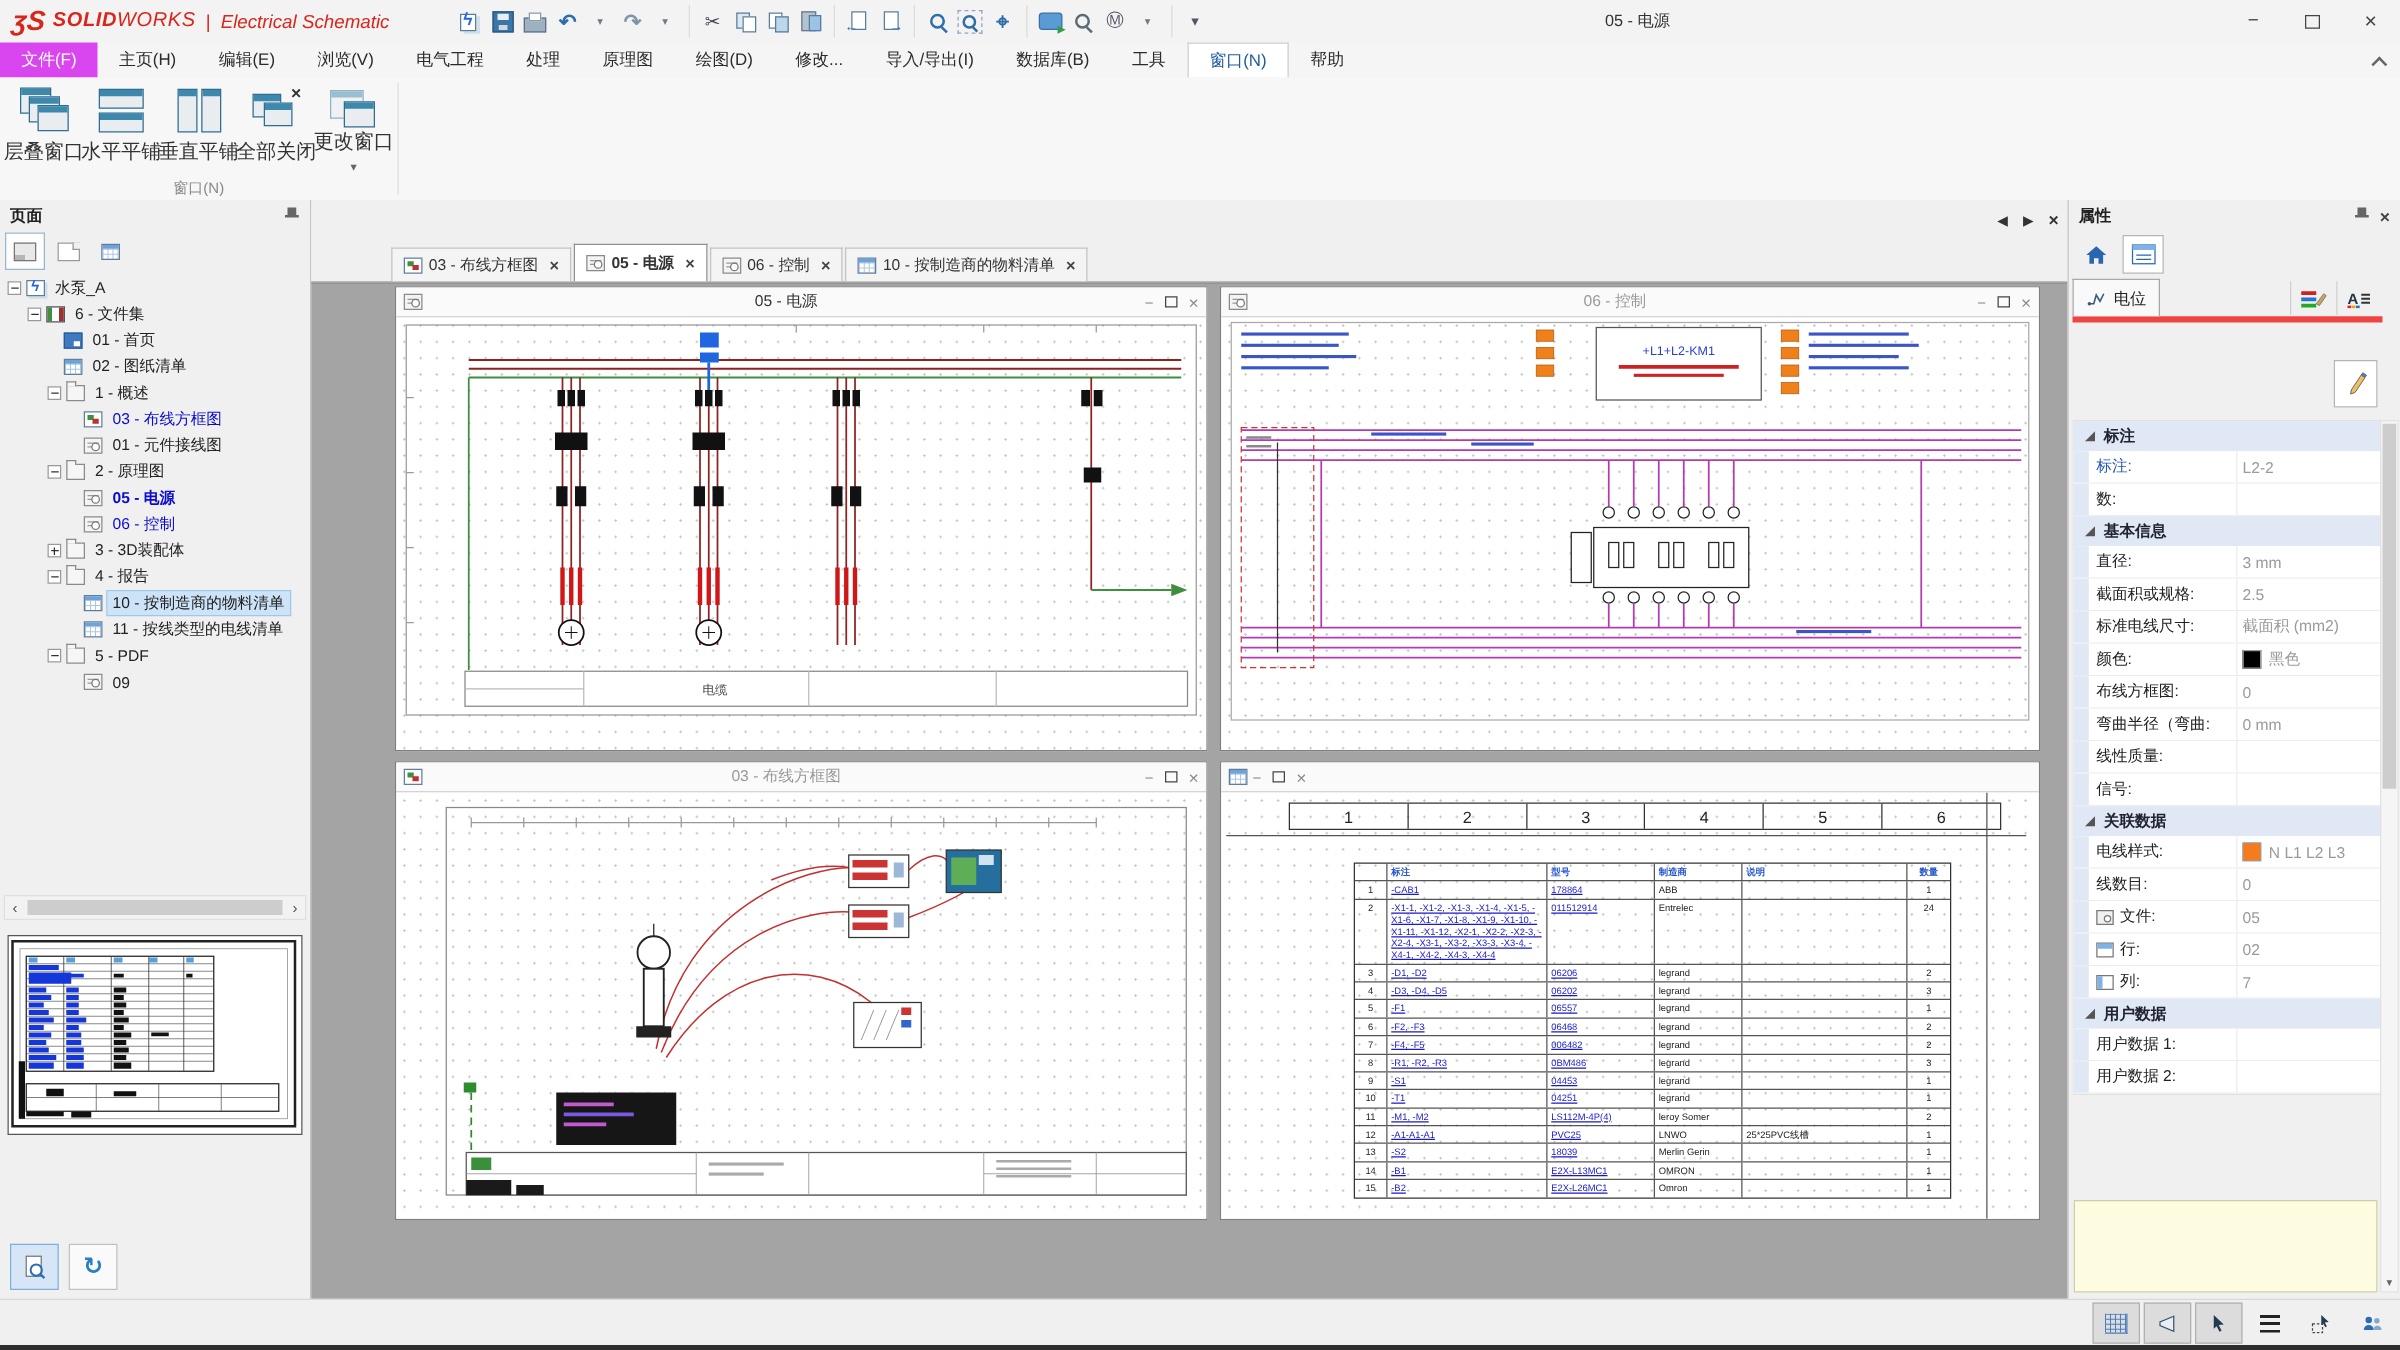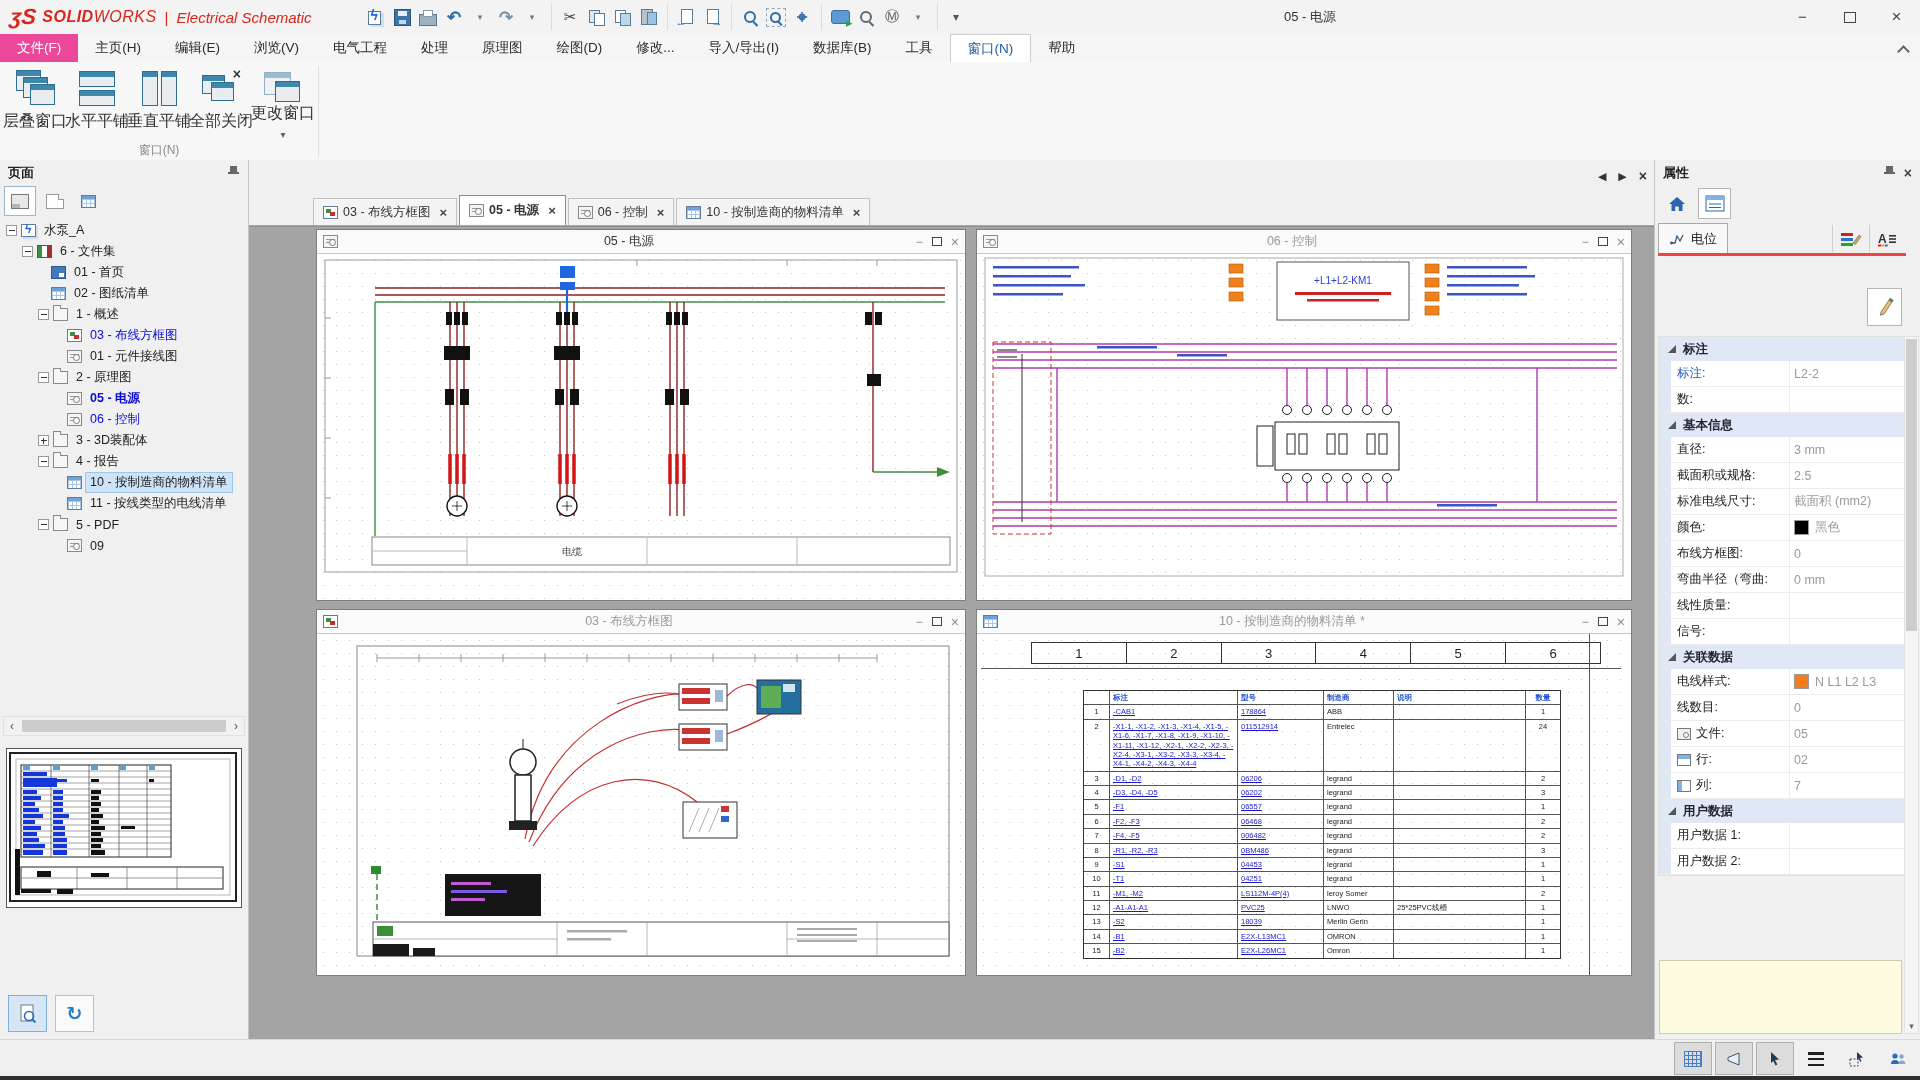--- a/index.html
+++ b/index.html
@@ -60,21 +60,21 @@
   .win-title{position:absolute;left:1190px;top:0;width:240px;height:34px;line-height:34px;text-align:center;font-size:13px;color:#333}
   .win-controls{position:absolute;right:0;top:0;height:34px;display:flex}
   .win-ctrl{width:47px;height:34px;display:flex;align-items:center;justify-content:center;color:#444}
   .c-min::before{content:"−";font-size:15px}
   .c-max{width:10px;height:9px;border:1px solid #444}
   .c-close::before{content:"×";font-size:17px}
 
   
   .menubar{position:absolute;top:34px;left:0;right:0;height:28px;background:#f5f5f5;display:flex;align-items:stretch}
   .menu-item{padding:0 17px;display:flex;align-items:center;font-size:13.5px;color:#2b2b2b;white-space:nowrap}
-  .menu-item.m-file{background:#ec4899;color:#fff}
+  .menu-item.m-file{background:#d946ef;color:#fff}
   .menu-item.m-active{background:#fff;border:1px solid #ccc;border-bottom:none;color:#1e5b9e}
   .menu-collapse{position:absolute;right:12px;top:44px;width:9px;height:9px}
   .menu-collapse::before{content:"";position:absolute;left:0;top:3px;width:7px;height:7px;border-left:2px solid #666;border-top:2px solid #666;transform:rotate(45deg)}
 
   
   .ribbon{position:absolute;top:62px;left:0;right:0;height:98px;background:#f7f7f7;border-bottom:1px solid #d5d5d5}
   .ribbon-buttons{position:absolute;left:4px;top:2px;display:flex}
   .rb{width:62px;height:78px;display:flex;flex-direction:column;align-items:center;font-size:16px;color:#333}
   .ricon{width:46px;height:42px;margin-top:4px;position:relative}
   .rlabel{margin-top:1px;white-space:nowrap}
@@ -181,21 +181,21 @@
   .bom-c0{width:26px;text-align:center}
   .bom-c1{width:128px}.bom-c2{width:86px}.bom-c3{width:70px}.bom-c4{width:132px}.bom-c5{width:34px;text-align:center}
   .bom-head .bom-cell{color:#2255cc;font-weight:bold}
   .bom-link{color:#1a1acc;text-decoration:underline}
 
   
   .right-panel{position:absolute;top:160px;right:0;width:265px;bottom:40px;background:#f0f0f0;border-left:1px solid #c4c4c4}
   .rp-tabs{position:absolute;top:28px;left:5px;display:flex;gap:5px}
   .rp-tab{width:31px;height:29px;display:flex;align-items:center;justify-content:center;border:1px solid transparent}
   .rp-tab.selected{background:#fff;border-color:#b5b5b5}
-  .rp-subtabs{position:absolute;top:62px;left:3px;right:14px;height:31px;border-bottom:3px solid #ef4444;display:flex;align-items:flex-end}
+  .rp-subtabs{position:absolute;top:62px;left:3px;right:14px;height:31px;border-bottom:5px solid #ef4444;display:flex;align-items:flex-end}
   .rp-subtab{height:29px;display:flex;align-items:center;gap:6px;padding:0 10px;background:#f9f9f9;border:1px solid #a8a8a8;border-bottom:none;font-size:13px}
   .rp-ibtn{width:36px;height:27px;display:flex;align-items:center;justify-content:center;border-left:1px solid #cfcfcf;margin-bottom:1px}
   .rp-pencil{position:absolute;top:128px;right:18px;width:33px;height:36px;border:1px solid #b5b5b5;background:#fff;display:flex;align-items:center;justify-content:center}
   .prop-grid{position:absolute;top:176px;left:3px;width:249px;background:#fff;font-size:12.5px;border:1px solid #e0e0e0}
   .pg-header{display:flex;align-items:center;background:#dfe8f4;height:24px;color:#223;font-weight:bold}
   .pg-tri{width:0;height:0;border-left:8px solid transparent;border-bottom:8px solid #555;margin:0 7px 0 9px}
   .pg-row{display:flex;border-bottom:1px solid #ececec;background:#fff;min-height:25px}
   .pg-gut{width:12px;background:#dfe8f4;flex:none}
   .pg-lbl{width:118px;padding:3px 2px 3px 6px;display:flex;align-items:center;gap:5px;color:#222;box-sizing:border-box}
   .pg-lbl.link{color:#2255bb}
@@ -821,21 +821,20 @@
               <rect x="480" y="306" width="60" height="2" fill="#aaa"></rect>
             <rect x="56" y="310" width="36" height="12" fill="#1a1a1a"></rect>
               <rect x="96" y="314" width="22" height="8" fill="#1a1a1a"></rect>
           </svg>
         </div>
       </div>
 
       <div class="cwin inactive" id="w4">
         <div class="cwin-title">
           <span class="ti ti-table"></span>
-          <span class="t">10 - 按制造商的物料清单 *</span>
           <span class="cwin-ctrls">
               <span class="c-min"></span>
               <span class="c-max"></span>
               <span class="c-close"></span>
             </span>
         </div>
         <div class="cwin-body dotgrid">
           <div class="bom-band" id="bomBand">
               <div class="bc">1</div>
               <div class="bc">2</div>

